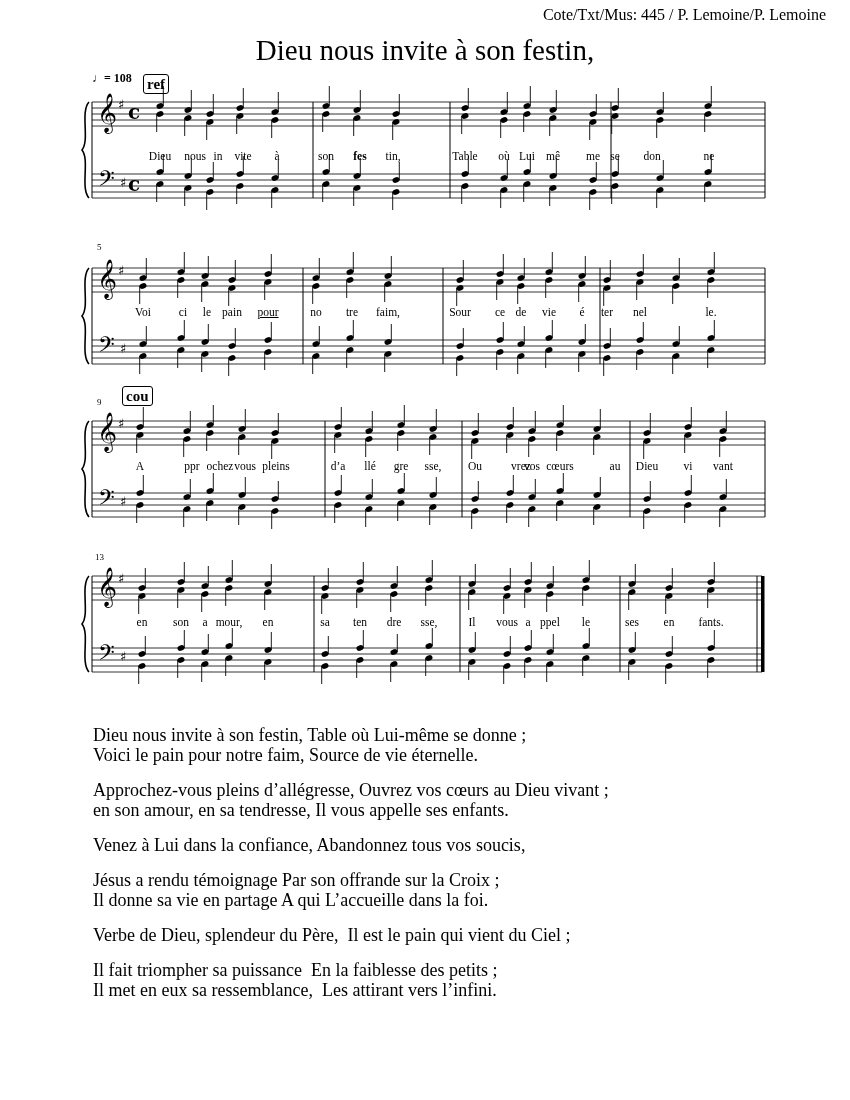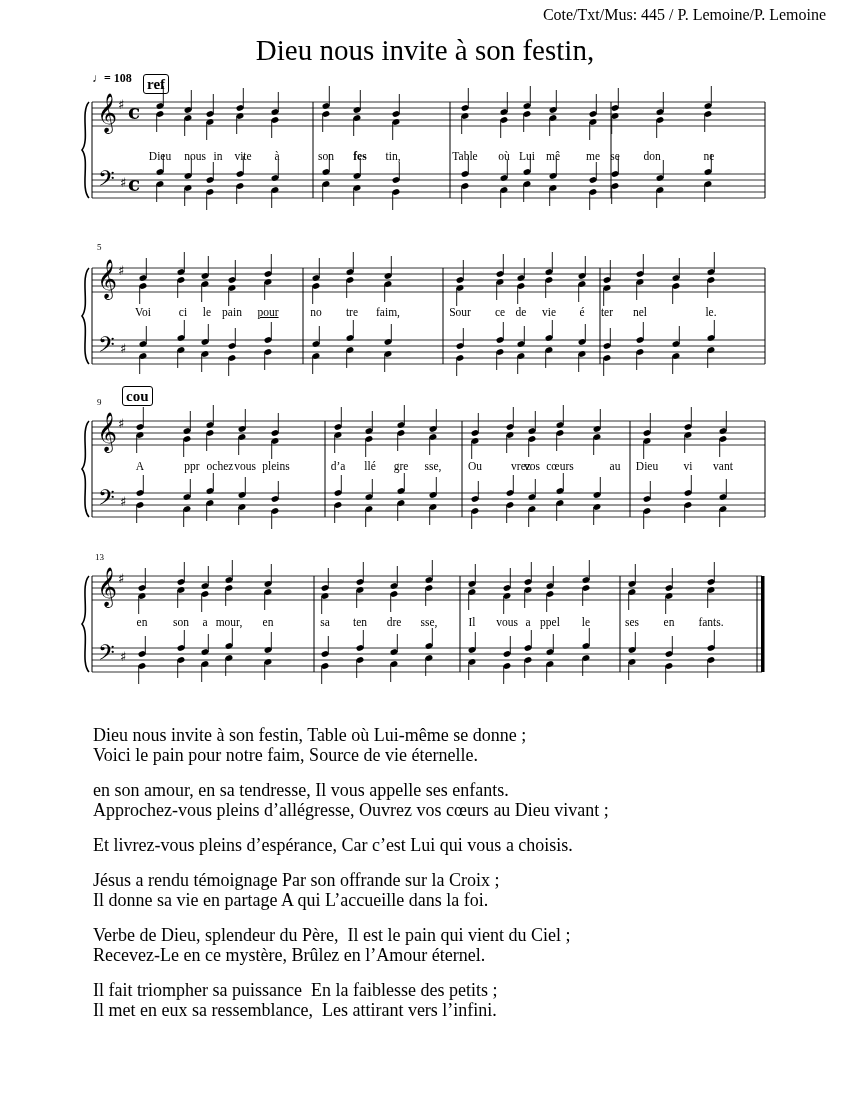--- a/index.html
+++ b/index.html
@@ -719,31 +719,30 @@
     <div class="lyr" style="left: 669px; top: 616px;">en</div>
     <div class="lyr" style="left: 711px; top: 616px;">fants.</div>
   </div>
 
 <div class="verses">
   <div class="stanza">
       <div>Dieu nous invite à son festin, Table où Lui-même se donne ;</div>
       <div>Voici le pain pour notre faim, Source de vie éternelle.</div>
     </div>
   <div class="stanza">
+      <div>Approchez-vous pleins d’allégresse, Ouvrez vos cœurs au Dieu vivant ;</div>
       <div>en son amour, en sa tendresse, Il vous appelle ses enfants.</div>
-      <div>Approchez-vous pleins d’allégresse, Ouvrez vos cœurs au Dieu vivant ;</div>
     </div>
   <div class="stanza">
-      <div>Et livrez-vous pleins d’espérance, Car c’est Lui qui vous a choisis.</div>
+      <div>Venez à Lui dans la confiance, Abandonnez tous vos soucis,</div>
     </div>
   <div class="stanza">
       <div>Jésus a rendu témoignage Par son offrande sur la Croix ;</div>
       <div>Il donne sa vie en partage A qui L’accueille dans la foi.</div>
     </div>
   <div class="stanza">
       <div>Verbe de Dieu, splendeur du Père,  Il est le pain qui vient du Ciel ;</div>
-      <div>Recevez-Le en ce mystère, Brûlez en l’Amour éternel.</div>
     </div>
   <div class="stanza">
       <div>Il fait triompher sa puissance  En la faiblesse des petits ;</div>
       <div>Il met en eux sa ressemblance,  Les attirant vers l’infini.</div>
     </div>
 </div>
 
 </body></html>

